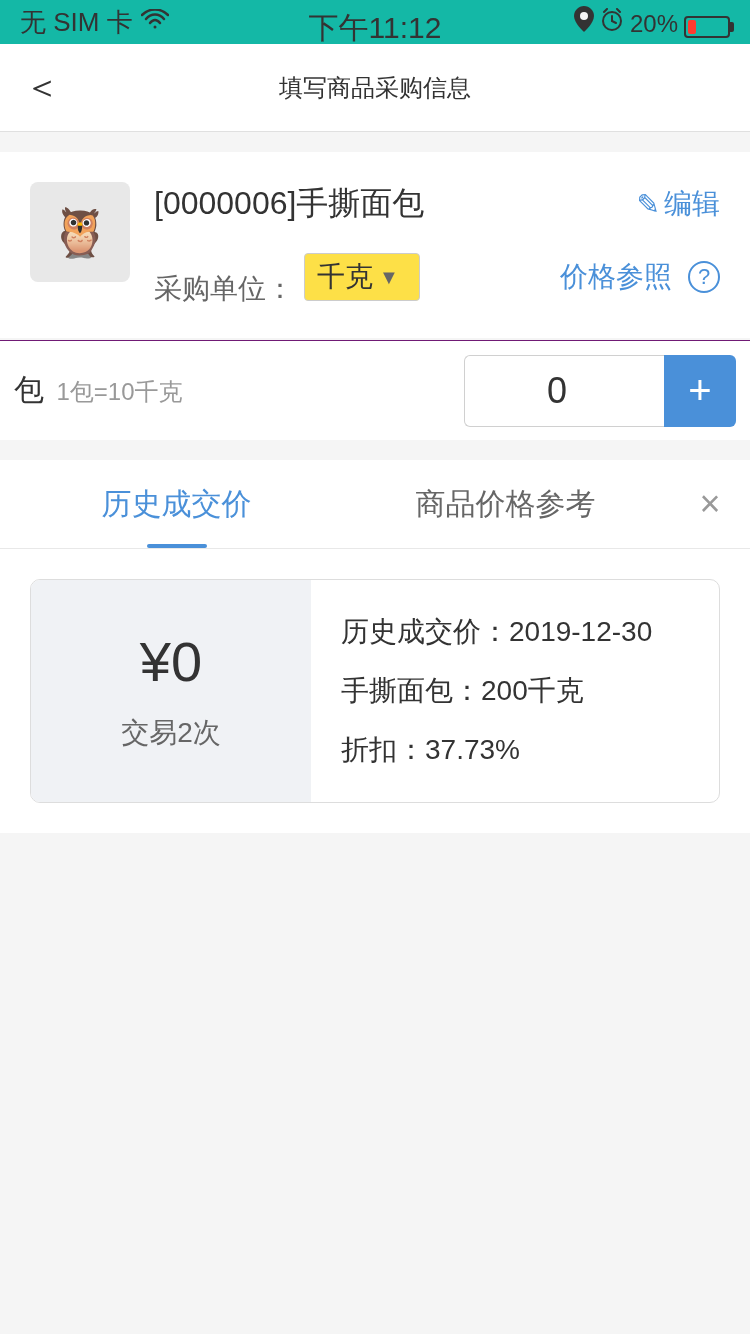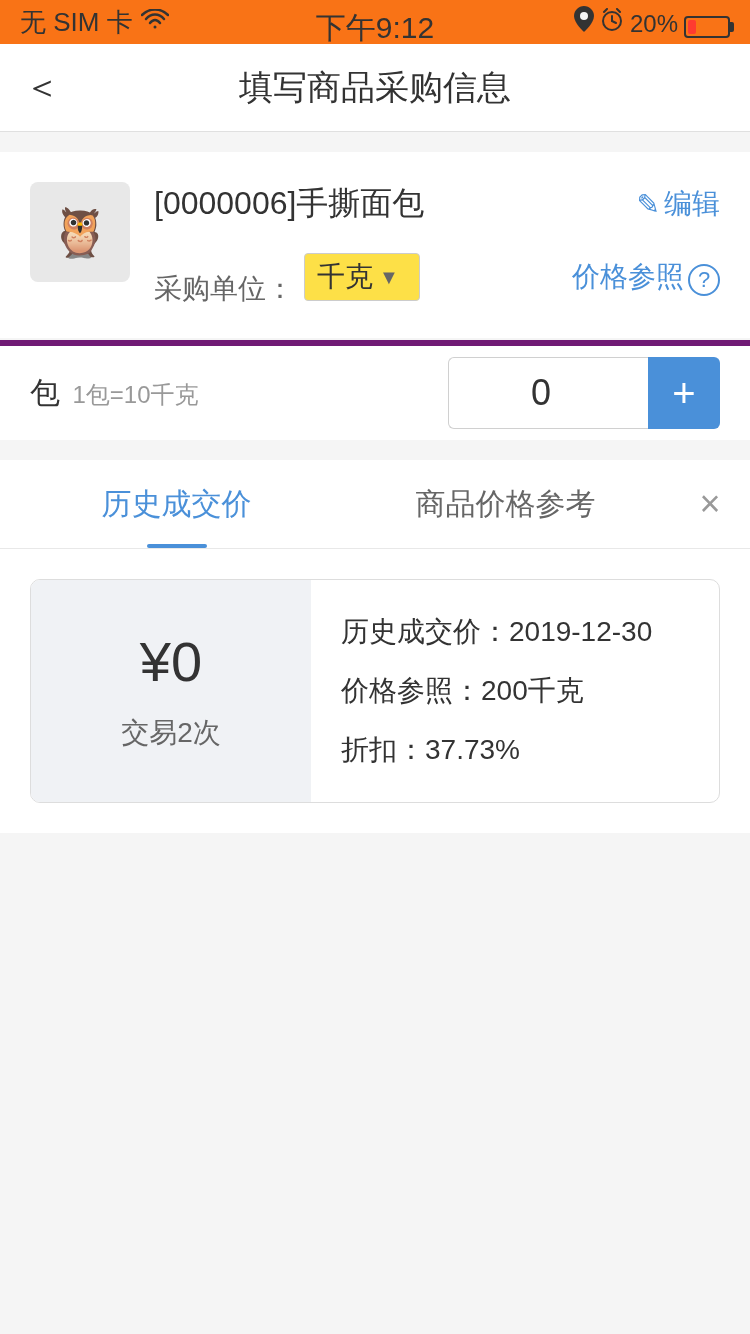--- a/index.html
+++ b/index.html
@@ -9,21 +9,21 @@
       min-height: 1334px;
       font-family: -apple-system, 'PingFang SC', 'Helvetica Neue', Arial, sans-serif;
       background: #f5f5f5;
       overflow-x: hidden;
     }
 
     
     .status-bar {
       width: 750px;
       height: 44px;
-      background: #f97316;
+      background: #14b8a6;
       display: flex;
       align-items: center;
       justify-content: space-between;
       padding: 0 20px;
       font-size: 28px;
     }
     .status-left {
       display: flex;
       align-items: center;
       gap: 8px;
@@ -86,21 +86,21 @@
       border-bottom: 1px solid #e0e0e0;
     }
     .nav-back {
       position: absolute;
       left: 24px;
       font-size: 36px;
       color: #333;
       cursor: pointer;
     }
     .nav-title {
-      font-size: 34px;
+      font-size: 24px;
       color: #333;
       font-weight: 500;
     }
 
     
     .product-card {
       background: #fff;
       margin-top: 20px;
       padding: 30px 30px 30px 30px;
       display: flex;
@@ -172,45 +172,45 @@
       margin-left: 10px;
     }
     .unit-select-arrow {
       font-size: 20px;
       color: #666;
     }
     .price-ref {
       font-size: 28px;
       color: #4a90d9;
       display: flex;
-      align-items: flex-end;
-      gap: 4px;
+      align-items: center;
+      gap: 16px;
       cursor: pointer;
     }
     .price-ref-icon {
       width: 32px;
       height: 32px;
       border: 2px solid #4a90d9;
       border-radius: 50%;
       display: flex;
       align-items: center;
       justify-content: center;
       font-size: 22px;
     }
 
     
     .quantity-section {
       background: #fff;
       margin-top: 2px;
-      padding: 0 30px;
+      padding: 0 14px;
       height: 100px;
       display: flex;
       align-items: center;
       justify-content: space-between;
-      border-top: 6px solid #701a75;
+      border-top: 1px solid #701a75;
     }
     .quantity-label {
       font-size: 30px;
       color: #333;
       font-weight: 500;
     }
     .quantity-sub {
       font-size: 24px;
       color: #999;
       margin-left: 8px;
@@ -345,21 +345,21 @@
     <span>无 SIM 卡</span>
     <span>
       <svg width="28" height="22" viewBox="0 0 28 22" fill="none">
         <path d="M14 18 C14 18 14 18 14 18" stroke="#333" stroke-width="3" stroke-linecap="round"></path>
         <path d="M9 14 C10.5 12 12 11 14 11 C16 11 17.5 12 19 14" stroke="#333" stroke-width="2.5" stroke-linecap="round" fill="none"></path>
         <path d="M5 10 C7.5 7 10.5 5.5 14 5.5 C17.5 5.5 20.5 7 23 10" stroke="#333" stroke-width="2.5" stroke-linecap="round" fill="none"></path>
         <path d="M1 6 C4.5 2.5 9 0.5 14 0.5 C19 0.5 23.5 2.5 27 6" stroke="#333" stroke-width="2.5" stroke-linecap="round" fill="none"></path>
       </svg>
     </span>
   </div>
-  <div class="status-center">下午9:12</div>
+  <div class="status-center">下午11:12</div>
   <div class="status-right">
     <span>
       <svg width="20" height="26" viewBox="0 0 20 26" fill="#333">
         <path d="M10 0 C4.5 0 0 4.5 0 10 C0 17 10 26 10 26 C10 26 20 17 20 10 C20 4.5 15.5 0 10 0Z"></path>
         <circle cx="10" cy="10" r="4" fill="#f5f5f5"></circle>
       </svg>
     </span>
     <span>
       <svg width="24" height="24" viewBox="0 0 24 24" fill="#333">
         <circle cx="12" cy="13" r="9" stroke="#333" stroke-width="2" fill="none"></circle>
@@ -443,20 +443,20 @@
   <div class="price-card">
     <div class="price-left">
       <div class="price-amount">¥0</div>
       <div class="price-trades">交易2次</div>
     </div>
     <div class="price-right">
       <div class="price-detail-row">
         <span>历史成交价：</span><span>2019-12-30</span>
       </div>
       <div class="price-detail-row">
-        <span>价格参照：</span><span>200千克</span>
+        <span>手撕面包：</span><span>200千克</span>
       </div>
       <div class="price-detail-row">
         <span>折扣：</span><span>37.73%</span>
       </div>
     </div>
   </div>
 </div>
 
 </body></html>

